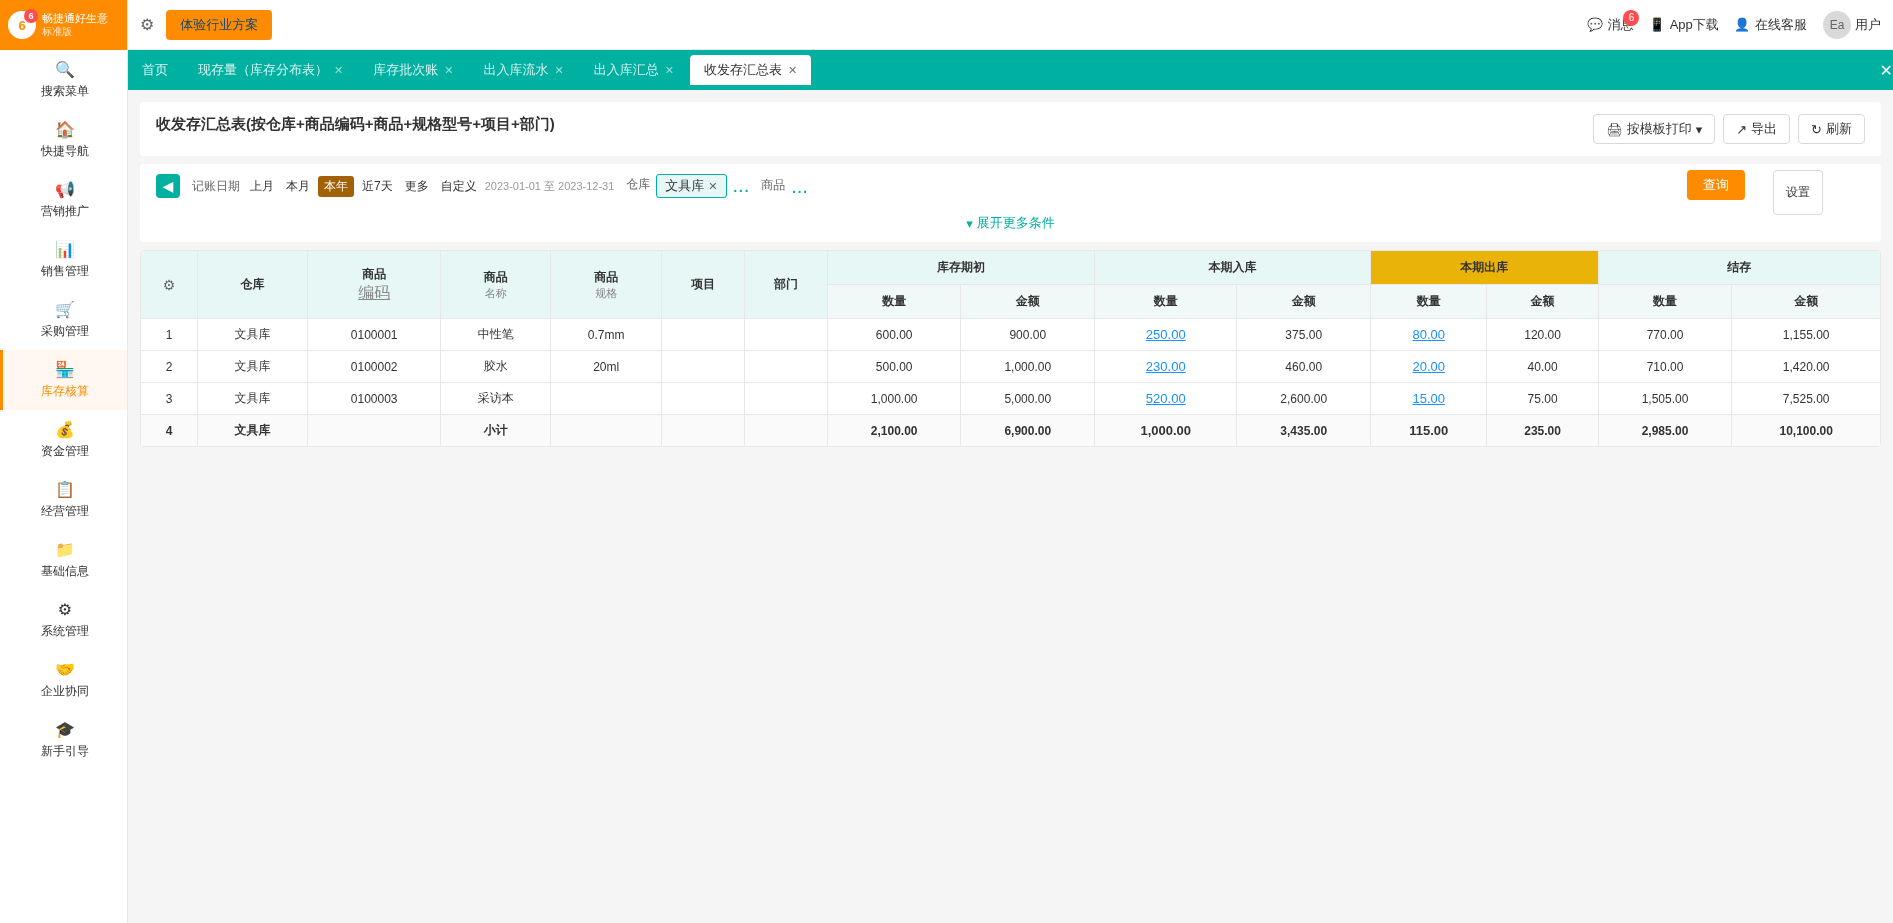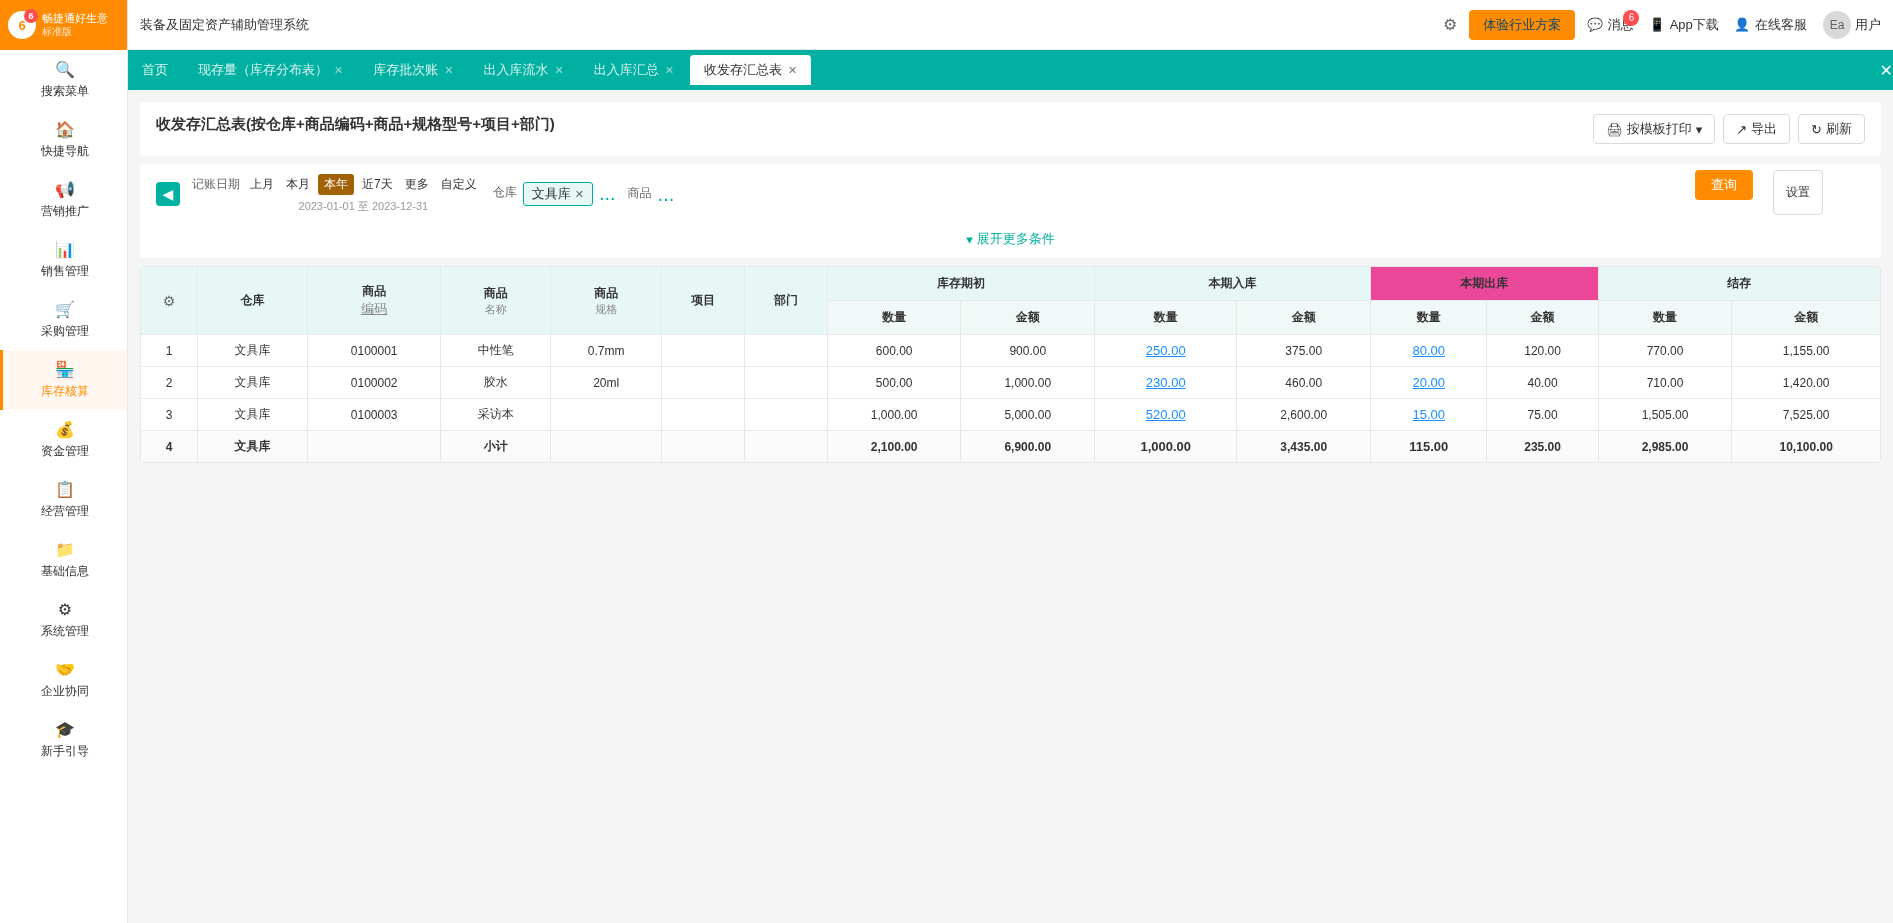--- a/index.html
+++ b/index.html
@@ -42,21 +42,21 @@
 
     
     .page-header { background: #fff; padding: 12px 16px; margin-bottom: 8px; border-radius: 4px; }
     .page-title { font-size: 15px; font-weight: bold; color: #333; margin-bottom: 10px; }
 
     
     .filter-bar { background: #fff; padding: 10px 16px; margin-bottom: 8px; border-radius: 4px; display: flex; align-items: center; gap: 12px; flex-wrap: wrap; }
     .filter-collapse-btn { width: 24px; height: 24px; background: #00b0a0; color: #fff; border: none; border-radius: 4px; cursor: pointer; display: flex; align-items: center; justify-content: center; font-size: 14px; flex-shrink: 0; }
     .filter-section { display: flex; align-items: flex-start; gap: 6px; }
     .filter-label { color: #666; font-size: 12px; white-space: nowrap; padding-top: 2px; }
-    .date-buttons { display: flex; gap: 4px; align-items: center; flex-direction: column; }
+    .date-buttons { display: flex; gap: 4px; align-items: center; flex-direction: row; }
     .date-buttons-row { display: flex; gap: 4px; }
     .date-btn { border: none; background: none; cursor: pointer; font-size: 12px; color: #333; padding: 2px 4px; }
     .date-btn.active { background: #a16207; color: #fff; border-radius: 3px; padding: 2px 6px; }
     .date-range { font-size: 11px; color: #999; }
     .warehouse-tag { background: #e6f7f5; border: 1px solid #00b0a0; border-radius: 3px; padding: 2px 8px; display: flex; align-items: center; gap: 4px; font-size: 12px; color: #333; }
     .warehouse-tag-close { cursor: pointer; color: #666; font-size: 11px; }
     .filter-more { color: #00b0a0; font-size: 20px; cursor: pointer; }
     .expand-btn { border: none; background: none; color: #00b0a0; cursor: pointer; font-size: 12px; display: flex; align-items: center; gap: 4px; }
     .query-btn { background: #ff8c00; color: #fff; border: none; border-radius: 4px; padding: 6px 16px; cursor: pointer; font-size: 13px; }
     .settings-btn { background: #fff; border: 1px solid #d9d9d9; border-radius: 4px; padding: 13px 12px; cursor: pointer; font-size: 12px; color: #333; }
@@ -136,21 +136,20 @@
       <div class="sidebar-item">
         <span class="sidebar-item-icon">🎓</span>
         <span class="sidebar-item-label">新手引导</span>
       </div>
     </div>
 </div>
 
 <div class="main">
 
   <div class="topbar">
-    <span class="topbar-title">装备及固定资产辅助管理系统</span>
     <span class="topbar-gear">⚙</span>
     <button class="topbar-btn">体验行业方案</button>
     <div class="topbar-right">
       <div class="topbar-right-item">
         <span>💬</span>
         <span>消息</span>
         <span class="topbar-badge">6</span>
       </div>
       <div class="topbar-right-item">
         <span>📱</span>
@@ -251,44 +250,44 @@
         <span class="filter-more">...</span>
       </div>
 
       <div style="width:100%;display:flex;justify-content:center;margin-top:4px;">
         <button class="expand-btn">
           <span>▾</span>
           <span>展开更多条件</span>
         </button>
       </div>
 
-      <div style="position:absolute;right:140px;top:170px;">
+      <div style="position:absolute;right:148px;top:170px;">
         <button class="query-btn">查询</button>
       </div>
       <div style="position:absolute;right:70px;top:170px;">
         <button class="settings-btn">设置</button>
       </div>
     </div>
 
     <div class="table-wrap">
       <table>
         <thead>
           <tr class="group-header">
             <th rowspan="2">
               <button class="gear-btn">⚙</button>
             </th>
             <th rowspan="2">仓库</th>
-            <th rowspan="2">商品<br><span style="font-weight:normal;font-size:13px;color:#888;text-decoration:underline;">编码</span></th>
+            <th rowspan="2">商品<br><span style="font-weight:normal;font-size:16px;color:#888;text-decoration:underline;">编码</span></th>
             <th rowspan="2">商品<br><span style="font-weight:normal;font-size:11px;color:#888;">名称</span></th>
             <th rowspan="2">商品<br><span style="font-weight:normal;font-size:11px;color:#888;">规格</span></th>
             <th rowspan="2">项目</th>
             <th rowspan="2">部门</th>
             <th colspan="2" style="background:#e6f7f5;">库存期初</th>
             <th colspan="2" style="background:#e6f7f5;">本期入库</th>
-            <th colspan="2" style="background:#ec4899;">本期出库</th>
+            <th colspan="2" style="background:#eab308;">本期出库</th>
             <th colspan="2" style="background:#e6f7f5;">结存</th>
           </tr>
           <tr>
             <th>数量</th>
             <th>金额</th>
             <th>数量</th>
             <th>金额</th>
             <th>数量</th>
             <th>金额</th>
             <th>数量</th>

